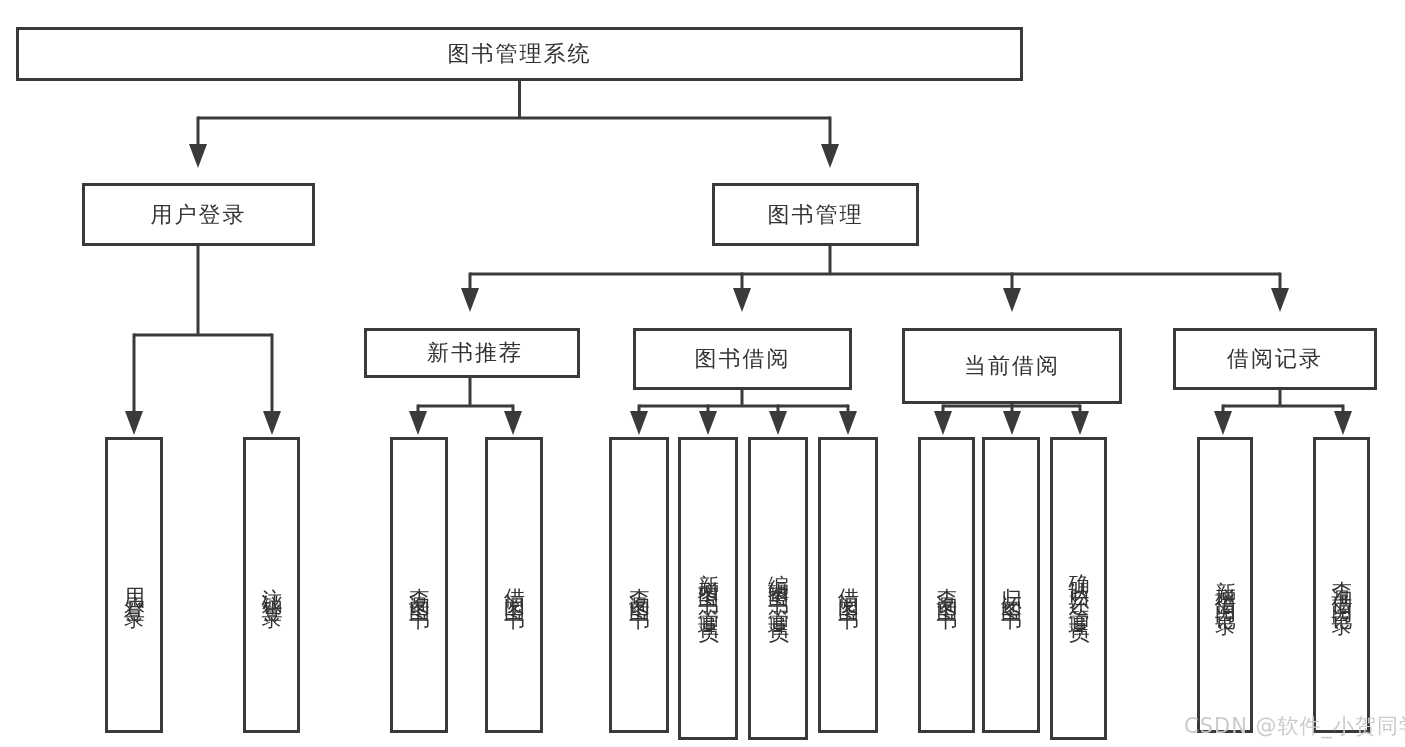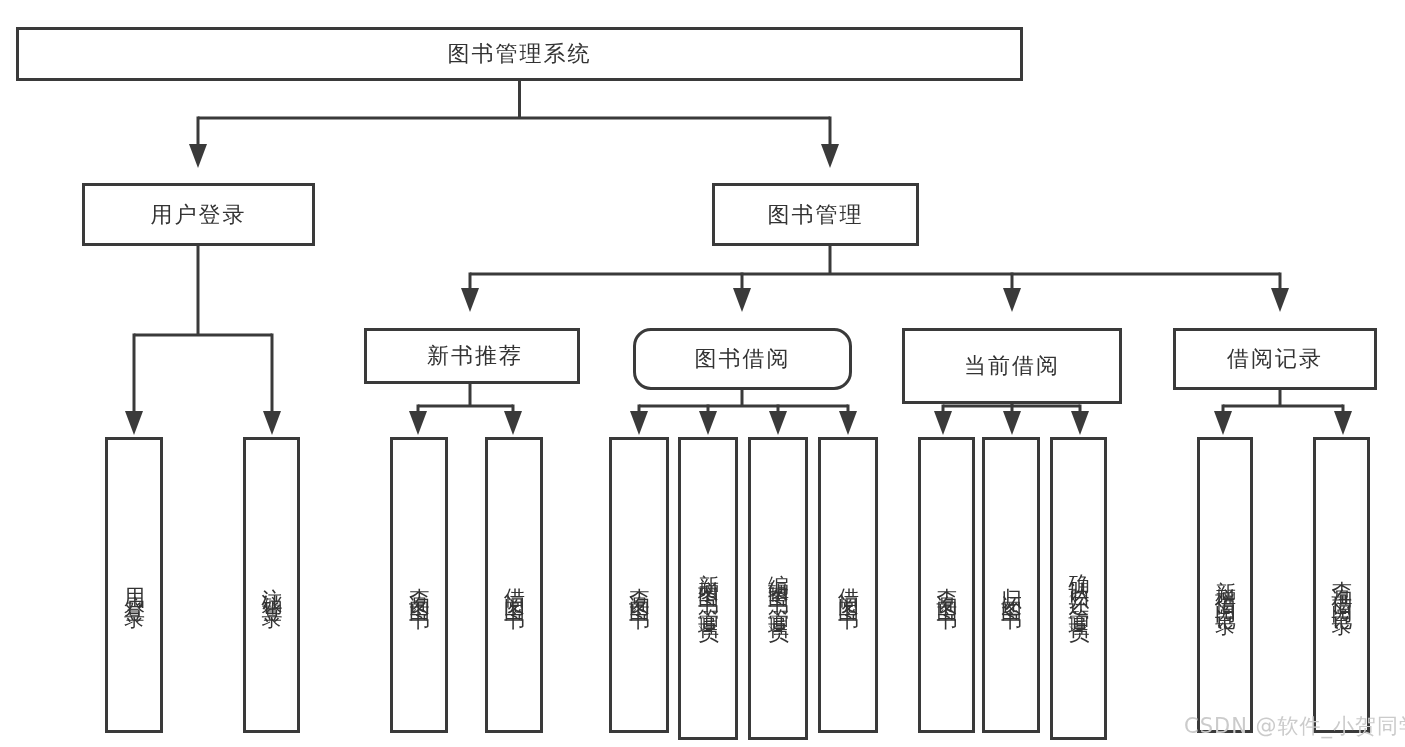--- a/index.html
+++ b/index.html
@@ -124,22 +124,22 @@
       <polygon points="1223,435 1214,411 1232,411"></polygon>
       <polygon points="1343,435 1334,411 1352,411"></polygon>
     </g>
   </svg>
 
   <div class="node h" style="left:16px; top:14px; width:1007px; height:54px;">图书管理系统</div>
 
   <div class="node h" style="left:82px; top:170px; width:233px; height:63px;">用户登录</div>
   <div class="node h" style="left:712px; top:170px; width:207px; height:63px;">图书管理</div>
 
-  <div class="node h" style="left:364px; top:315px; width:216px; height:56px;padding-left:6px;">新书推荐</div>
-  <div class="node h" style="left:633px; top:315px; width:219px; height:62px;border-radius:18px;">图书借阅</div>
+  <div class="node h" style="left:364px; top:315px; width:216px; height:50px;padding-left:6px;">新书推荐</div>
+  <div class="node h" style="left:633px; top:315px; width:219px; height:62px;">图书借阅</div>
   <div class="node h" style="left:902px; top:315px; width:220px; height:76px;">当前借阅</div>
   <div class="node h" style="left:1173px; top:315px; width:204px; height:62px;">借阅记录</div>
 
   <div class="node v" style="left:105px; top:437px; width:58px; height:296px;">用户登录</div>
   <div class="node v" style="left:243px; top:437px; width:57px; height:296px;">注销登录</div>
 
   <div class="node v" style="left:390px; top:437px; width:58px; height:296px;">查询图书</div>
   <div class="node v" style="left:485px; top:437px; width:58px; height:296px;">借阅图书</div>
 
   <div class="node v" style="left:609px; top:437px; width:60px; height:296px;">查询图书</div>

